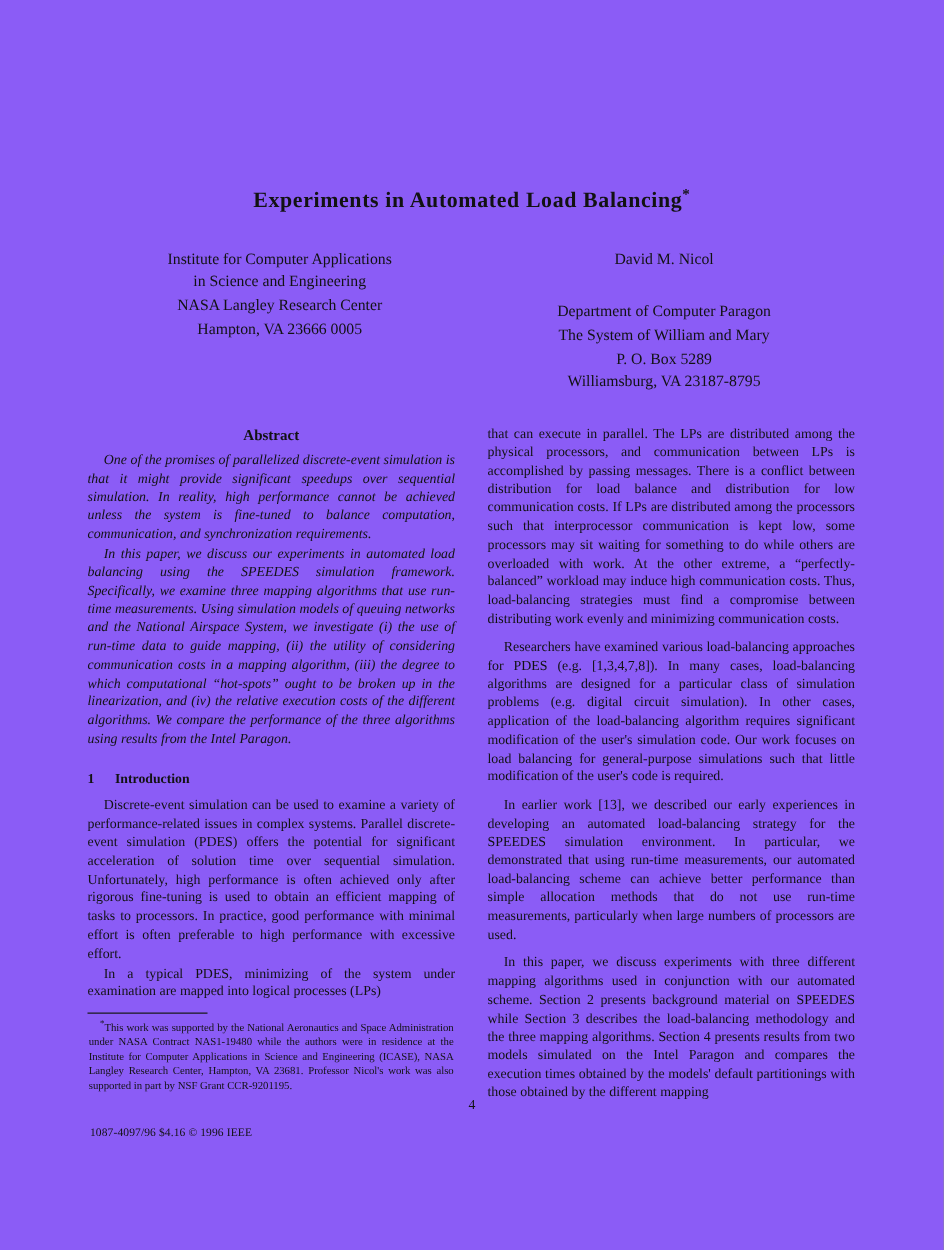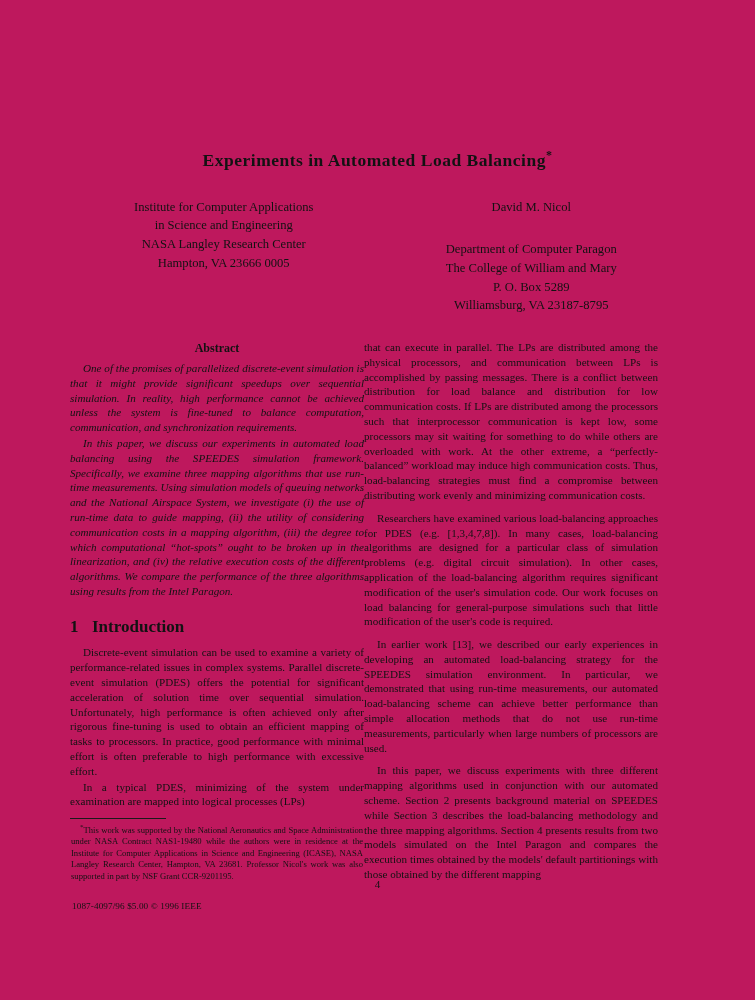--- a/index.html
+++ b/index.html
@@ -4,21 +4,21 @@
 <style>
   html, body {
     margin: 0;
     padding: 0;
     background: #8a8a8a;
   }
   .page {
     position: relative;
     width: 755px;
     height: 1000px;
-    background: #be185d;
+    background: #8b5cf6;
     margin: 0 auto;
     overflow: hidden;
     font-family: "Liberation Serif", "DejaVu Serif", serif;
     color: #121212;
     box-sizing: border-box;
   }
   .sheet {
     position: absolute;
     left: 70px;
     top: 60px;
@@ -51,20 +51,21 @@
   }
   .authors .name {
     margin-bottom: 24px;
   }
   .affil-line { display: block; }
 
   
   .body-cols {
     display: flex;
     margin-top: 25px;
+    gap: 26px;
   }
   .col-left, .col-right {
     width: 294px;
     font-size: 11.1px;
     line-height: 1.335;
     text-align: justify;
     hyphens: none;
   }
 
   .abstract-head {
@@ -75,21 +76,21 @@
   }
   .abstract p {
     margin: 0;
     font-style: italic;
     text-indent: 13px;
   }
   .abstract p + p { margin-top: 1px; }
 
   .sec-head {
     font-weight: bold;
-    font-size: 17px;
+    font-size: 11px;
     margin: 17px 0 7px 0;
   }
   .sec-head .num {
     display: inline-block;
     min-width: 22px;
   }
 
   .col-left p.para, .col-right p.para {
     margin: 0;
     text-indent: 13px;
@@ -150,21 +151,21 @@
           <span class="affil-line">Institute for Computer Applications</span>
           <span class="affil-line">in Science and Engineering</span>
           <span class="affil-line">NASA Langley Research Center</span>
           <span class="affil-line">Hampton, VA  23666 0005</span>
         </div>
       </div>
       <div class="col">
         <div class="name">David M. Nicol</div>
         <div class="affil">
           <span class="affil-line">Department of Computer Paragon</span>
-          <span class="affil-line">The College of William and Mary</span>
+          <span class="affil-line">The System of William and Mary</span>
           <span class="affil-line">P. O. Box 5289</span>
           <span class="affil-line">Williamsburg, VA  23187-8795</span>
         </div>
       </div>
     </div>
 
     <div class="body-cols">
 
       <div class="col-left">
         <div class="abstract">
@@ -188,14 +189,14 @@
         <p class="para" style="text-indent:0">that can execute in parallel.  The LPs are distributed among the physical processors, and communication between LPs is accomplished by passing messages.  There is a conflict between distribution for load balance and distribution for low communication costs.  If LPs are distributed among the processors such that interprocessor communication is kept low, some processors may sit waiting for something to do while others are overloaded with work. At the other extreme, a “perfectly-balanced” workload may induce high communication costs. Thus, load-balancing strategies must find a compromise between distributing work evenly and minimizing communication costs.</p>
         <p class="para">Researchers have examined various load-balancing approaches for PDES (e.g. [1,3,4,7,8]). In many cases, load-balancing algorithms are designed for a particular class of simulation problems (e.g. digital circuit simulation). In other cases, application of the load-balancing algorithm requires significant modification of the user's simulation code.  Our work focuses on load balancing for general-purpose simulations such that little modification of the user's code is required.</p>
         <p class="para">In earlier work [13], we described our early experiences in developing an automated load-balancing strategy for the SPEEDES simulation environment. In particular, we demonstrated that using run-time measurements, our automated load-balancing scheme can achieve better performance than simple allocation methods that do not use run-time measurements, particularly when large numbers of processors are used.</p>
         <p class="para">In this paper, we discuss experiments with three different mapping algorithms used in conjunction with our automated scheme. Section 2 presents background material on SPEEDES while Section 3 describes the load-balancing methodology and the three mapping algorithms. Section 4 presents results from two models simulated on the Intel Paragon and compares the execution times obtained by the models' default partitionings with those obtained by the different mapping</p>
       </div>
 
     </div>
   </div>
 
   <div class="page-number">4</div>
-  <div class="copyright">1087-4097/96 $5.00 © 1996 IEEE</div>
+  <div class="copyright">1087-4097/96 $4.16 © 1996 IEEE</div>
 </div>
 
 </body></html>

